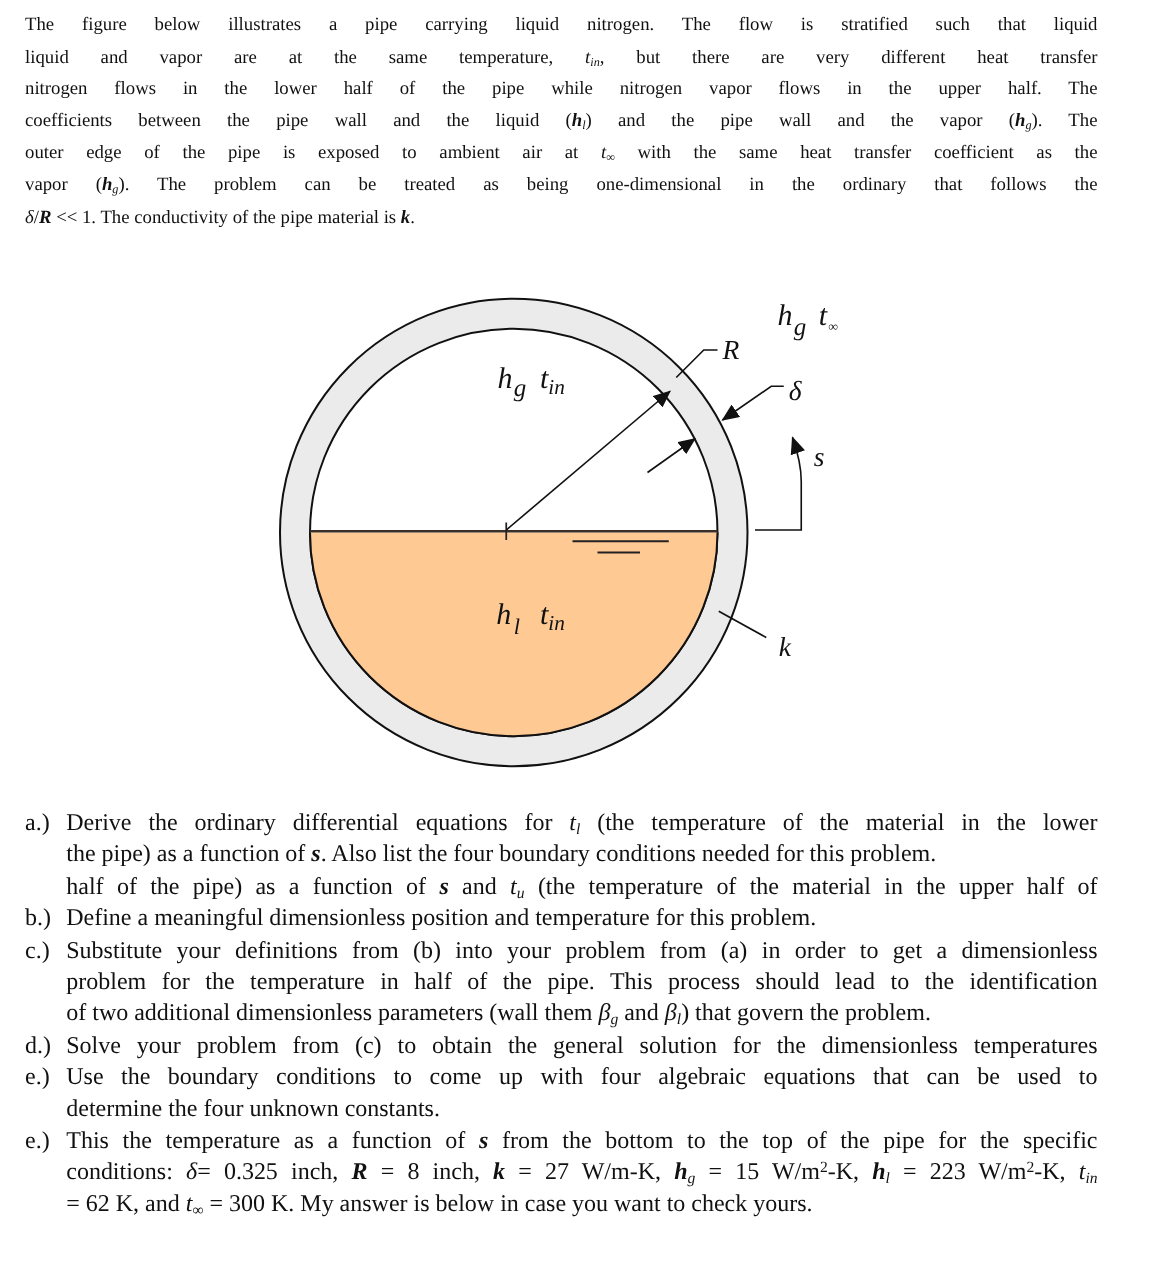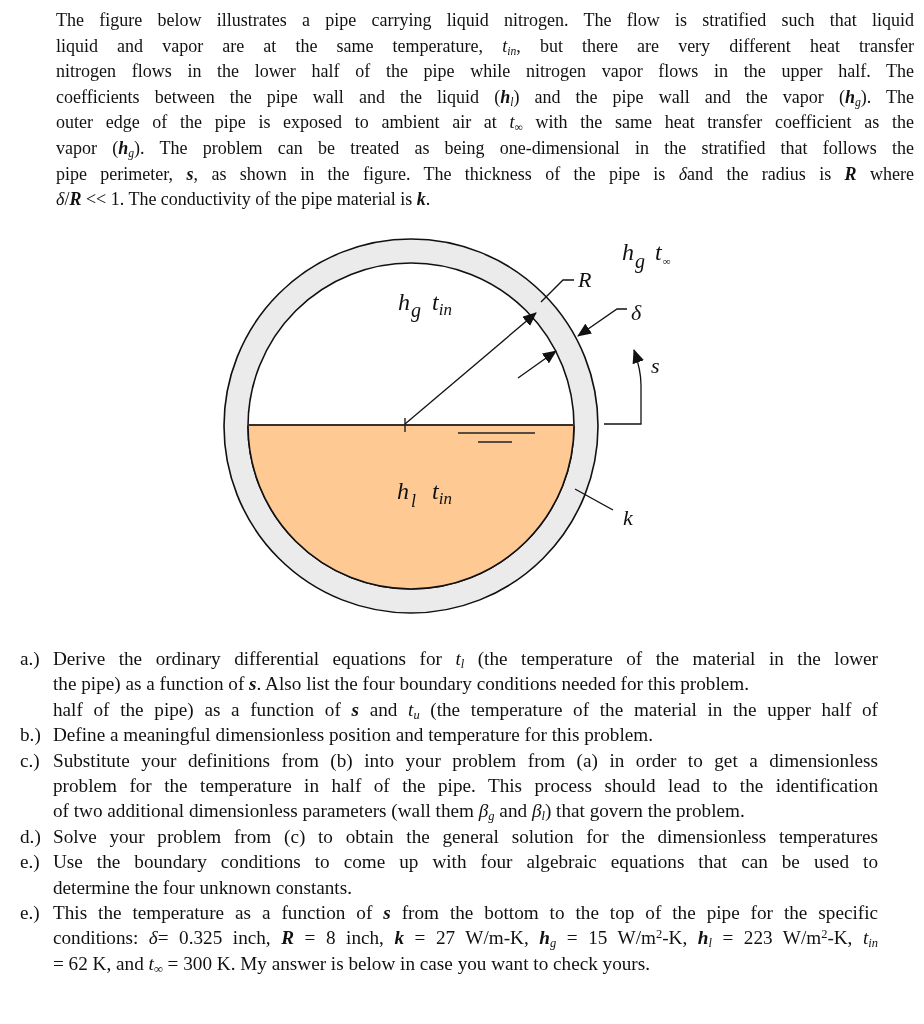--- a/index.html
+++ b/index.html
@@ -3,22 +3,22 @@
 <meta charset="utf-8">
 <style>
   html, body { margin: 0; padding: 0; background: #ffffff; }
   body {
     width: 924px; height: 1024px; overflow: hidden; position: relative;
     font-family: "Liberation Serif", "DejaVu Serif", serif;
     color: #111111;
   }
   .para {
     position: absolute; left: 20px; width: 858px;
-    font-size: 18px; line-height: 25.6px;
-    text-align: justify; text-align-last: left; margin-left: 36px;
+    font-size: 15px; line-height: 25.6px;
+    text-align: justify; text-align-last: left;
   }
   .line { display: block; white-space: nowrap; text-align: justify; text-align-last: justify; }
   .line.last { text-align-last: left; }
   i { font-style: italic; }
   sub { font-size: 0.65em; vertical-align: -0.25em; line-height: 0; }
   sup { font-size: 0.65em; vertical-align: 0.45em; line-height: 0; }
   .list { position: absolute; left: 20px; width: 858px; font-size: 19.2px; line-height: 25.4px; }
   .item { position: relative; padding-left: 33px; }
   .item .lbl { position: absolute; left: 0; top: 0; }
   #figure { position: absolute; left: 0; top: 220px; width: 924px; height: 420px; }
@@ -26,22 +26,21 @@
 </style>
 </head>
 <body>
 
 <div class="para" style="top:8px;">
   <span class="line"><span>The figure below illustrates a pipe carrying liquid nitrogen.  The flow is stratified such that liquid</span></span>
   <span class="line"><span>liquid and vapor are at the same temperature, </span><i>t</i><sub><i>in</i></sub><span>, but there are very different heat transfer</span></span>
   <span class="line"><span>nitrogen flows in the lower half of the pipe while nitrogen vapor flows in the upper half.  The</span></span>
   <span class="line"><span>coefficients between the pipe wall and the liquid (</span><i><b>h</b></i><sub><i>l</i></sub><span>) and the pipe wall and the vapor (</span><i><b>h</b></i><sub><i>g</i></sub><span>).  The</span></span>
   <span class="line"><span>outer edge of the pipe is exposed to ambient air at </span><i>t</i><sub>∞</sub><span> with the same heat transfer coefficient as the</span></span>
-  <span class="line"><span>vapor (</span><i><b>h</b></i><sub><i>g</i></sub><span>).  The problem can be treated as being one-dimensional in the stratified that follows the</span></span>
-  <span class="line"><span>pipe perimeter, </span><i><b>s</b></i><span>, as shown in the figure.  The thickness of the pipe is </span><i>δ</i><span>and the radius is </span><i><b>R</b></i><span> where</span></span>
+  <span class="line"><span>vapor (</span><i><b>h</b></i><sub><i>g</i></sub><span>).  The problem can be treated as being one-dimensional in the ordinary that follows the</span></span>
   <span class="line last"><i>δ</i><span>/</span><i><b>R</b></i><span> &lt;&lt; 1.  The conductivity of the pipe material is </span><i><b>k</b></i><span>.</span></span>
 </div>
 
 <svg id="figure" viewBox="0 220 924 420" xmlns="http://www.w3.org/2000/svg">
   <defs>
     <marker id="arrowhead" markerWidth="10" markerHeight="8" refX="9" refY="4" orient="auto" markerUnits="userSpaceOnUse">
       <path d="M0,0 L10,4 L0,8 z" fill="#111"></path>
     </marker>
     <marker id="arrowhead-lg" markerWidth="14" markerHeight="12" refX="13" refY="6" orient="auto" markerUnits="userSpaceOnUse">
       <path d="M0,0 L14,6 L0,12 z" fill="#111"></path>

